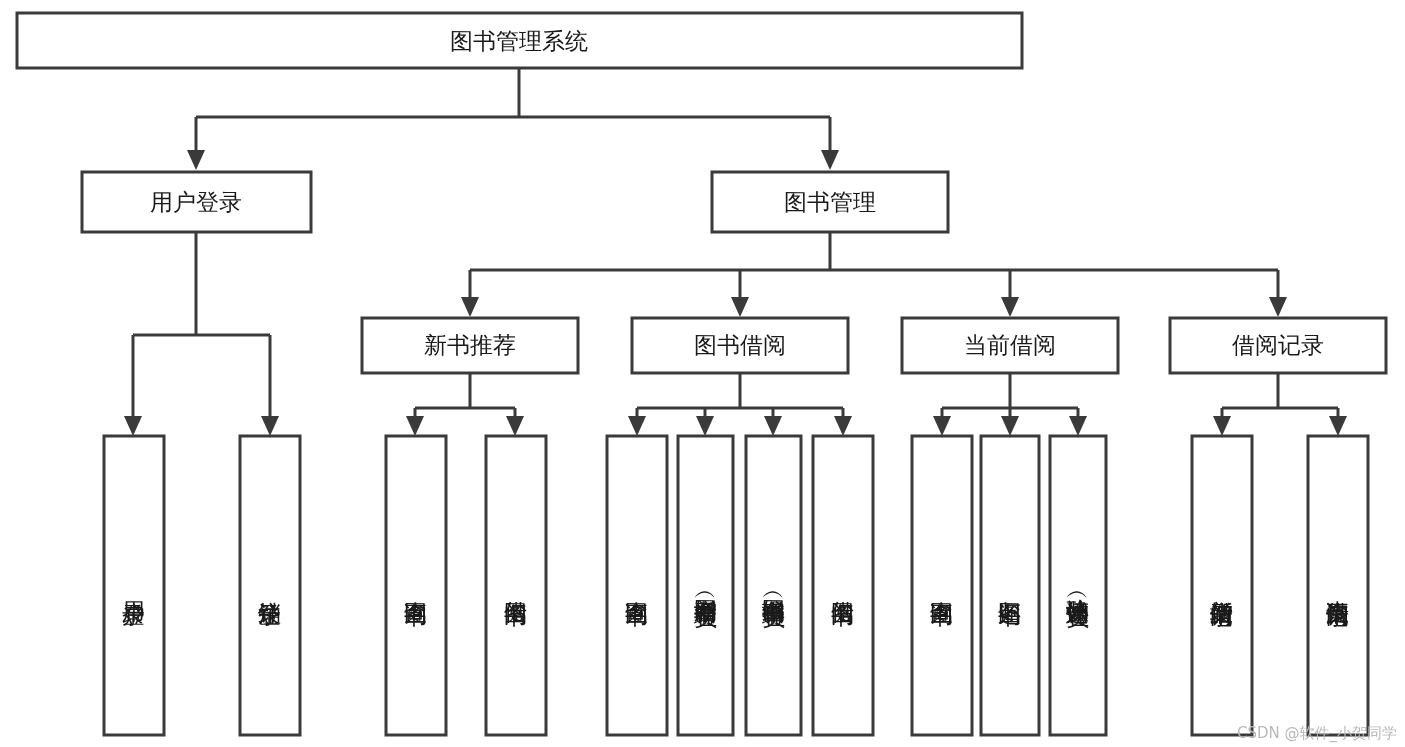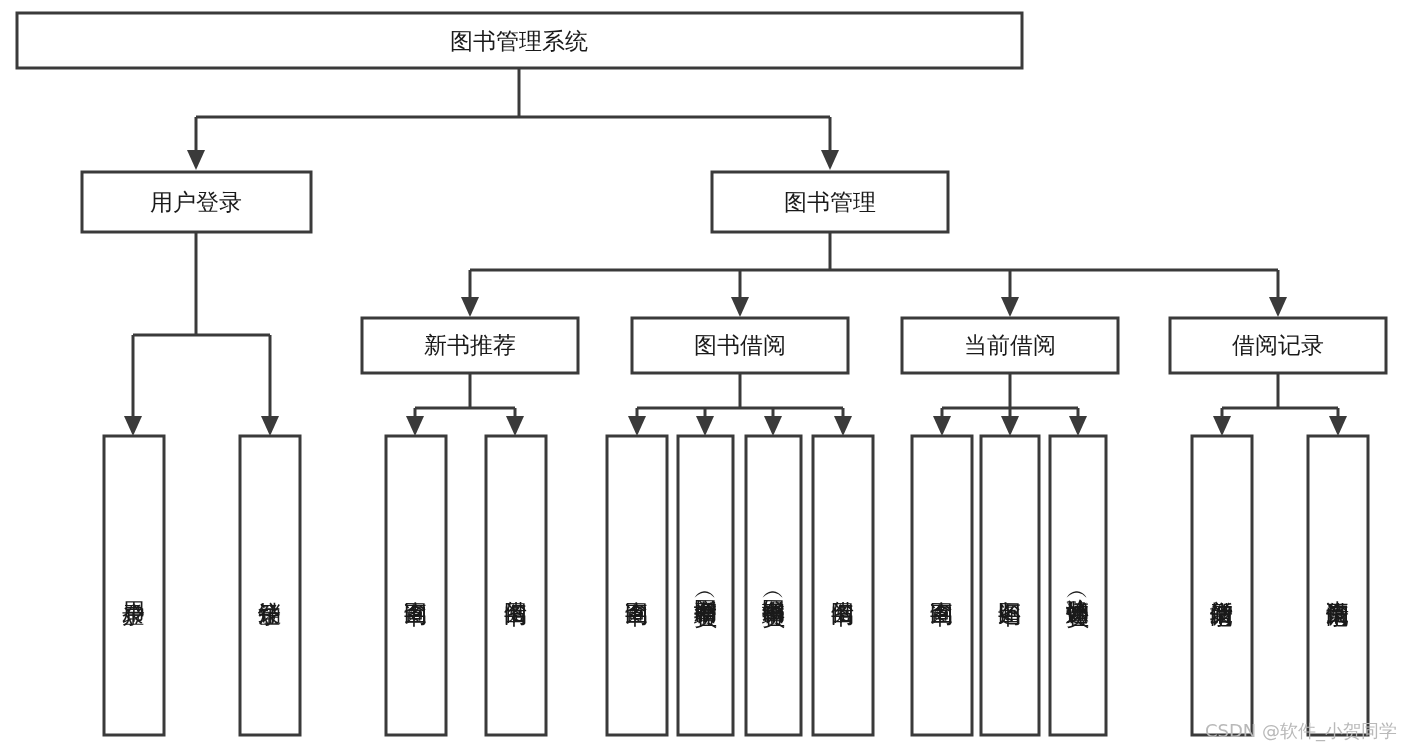--- a/index.html
+++ b/index.html
@@ -48,21 +48,21 @@
     writing-mode: vertical-rl;
     text-orientation: upright;
     text-anchor: middle;
     letter-spacing: 1px;
   }
   .watermark {
     position: absolute;
     right: 8px;
     bottom: 4px;
     font-family: "DejaVu Sans", "Liberation Sans", sans-serif;
-    font-size: 18px;
+    font-size: 15px;
     color: #b9b9b9;
     white-space: nowrap;
     user-select: none;
   }
 </style>
 </head>
 <body>
 
 <svg id="diagram" viewBox="0 0 1405 747" xmlns="http://www.w3.org/2000/svg">
 

